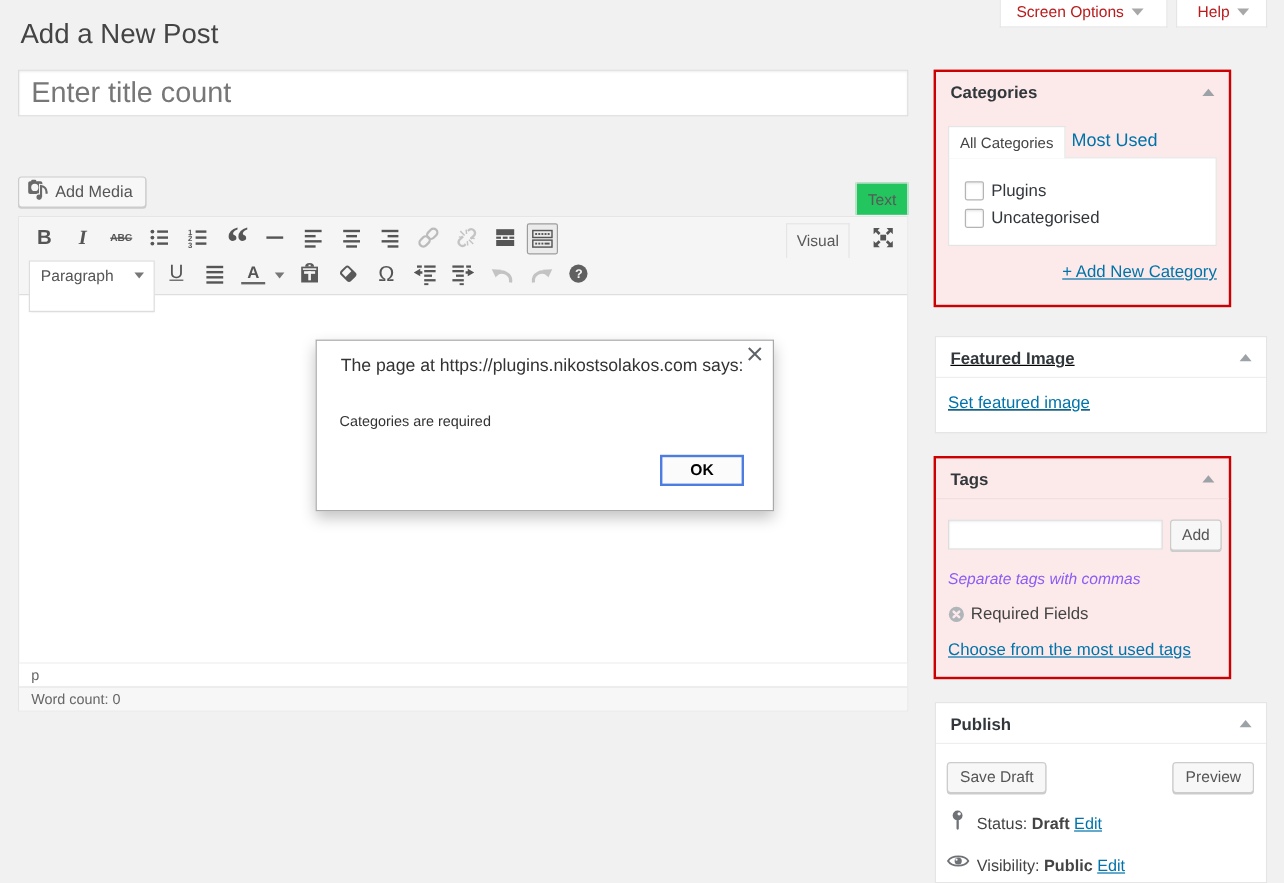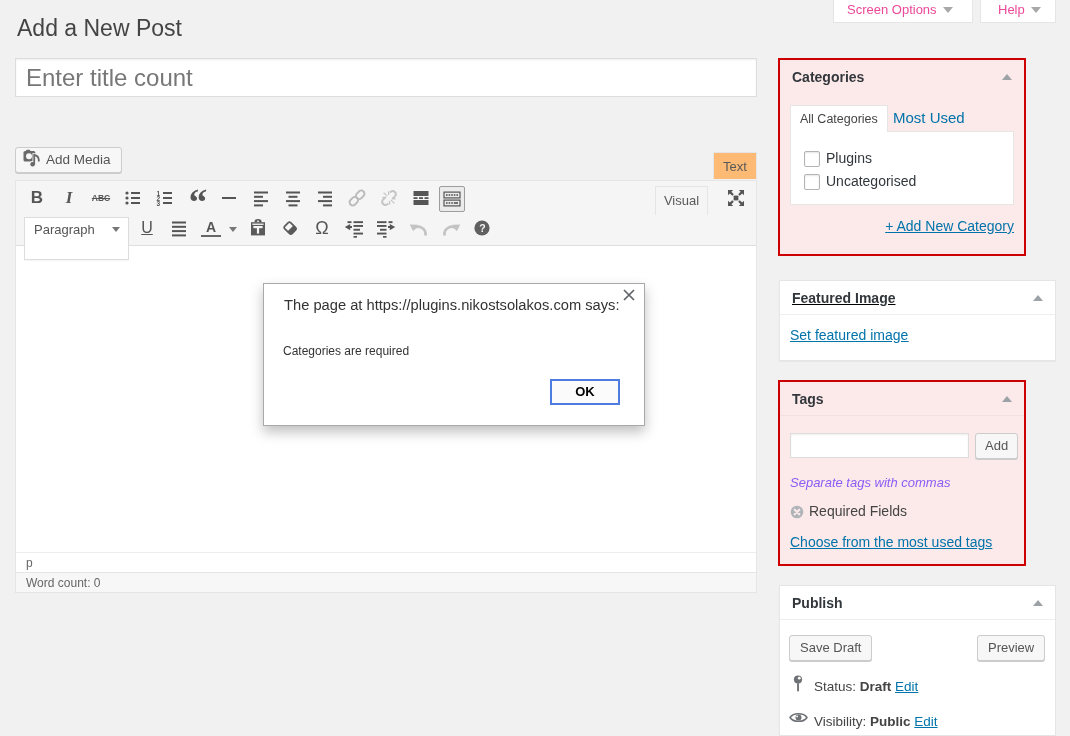--- a/index.html
+++ b/index.html
@@ -2,35 +2,35 @@
 <html><head>
 <meta charset="utf-8">
 <style>
 * { margin:0; padding:0; box-sizing:border-box; }
 html,body { width:1070px; height:736px; overflow:hidden; }
 body { background:#f1f1f1; font-family:"Liberation Sans", sans-serif; }
 #canvas { position:relative; width:1070px; height:736px; }
 a { color:#0073aa; text-decoration:underline; }
 
 
-.screen-tab { position:absolute; top:-1px; background:#fff; border:1px solid #e5e5e5; border-top:none; height:24px; color:#ec4899; font-size:13px; line-height:22px; text-align:left; }
+.screen-tab { position:absolute; top:-1px; background:#fff; border:1px solid #e5e5e5; border-top:none; height:24px; color:#b91c1c; font-size:13px; line-height:22px; text-align:left; }
 .screen-tab .tri { display:inline-block; width:0; height:0; border-left:5px solid transparent; border-right:5px solid transparent; border-top:6px solid #a8a8a8; margin-left:6px; vertical-align:middle; margin-top:-2px;}
 
 
 h1 { position:absolute; left:17px; top:14px; font-size:23px; font-weight:400; color:#444; line-height:29px; }
 
 
 #titlewrap { position:absolute; left:15px; top:58px; width:742px; height:39px; background:#fff; border:1px solid #ddd; box-shadow:inset 0 1px 2px rgba(0,0,0,0.07); }
 #titlewrap .ph { color:#777; font-size:24px; line-height:37px; padding-left:10px; }
 
 
 #editor-tools { position:absolute; left:15px; top:147px; width:742px; height:33px; }
 .btn { display:inline-block; background:#f7f7f7; border:1px solid #ccc; border-radius:3px; color:#555; font-size:13px; text-decoration:none; box-shadow:0 1px 0 #ccc; }
 #add-media { position:absolute; left:0; top:0; height:26px; line-height:24px; padding:0 10px 0 7px; font-size:13.5px; }
-.switch { position:absolute; top:5px; height:28px; font-size:13px; color:#595959; background:#fdba74; border:1px solid #e5e5e5; border-bottom:none; line-height:27px; text-align:center; }
+.switch { position:absolute; top:5px; height:28px; font-size:13px; color:#595959; background:#22c55e; border:1px solid #e5e5e5; border-bottom:none; line-height:27px; text-align:center; }
 #tab-visual { left:640px; width:53px; background:#f5f5f5; height:29px; z-index:3;margin-top:34px;}
 #tab-text { left:698px; width:44px; height:27px; }
 
 #editor-container { position:absolute; left:15px; top:180px; width:742px; height:413px; background:#fff; border:1px solid #e5e5e5; }
 #toolbars { position:absolute; left:0; top:0; width:740px; height:65px; background:#f5f5f5; border-bottom:1px solid #dedede; }
 .mce-row { position:absolute; left:0; width:740px; height:30px; }
 .mce-ico { position:absolute; top:0; width:28px; height:28px; text-align:center; }
 .mce-ico svg { position:absolute; left:4px; top:3px; }
 .mce-ico .glyph { color:#555; line-height:26px; display:block; }
 .kbd-btn { background:#ebebeb; border:1px solid #9d9d9d; border-radius:2px; width:26px !important; height:26px !important; margin-top:1px; }

